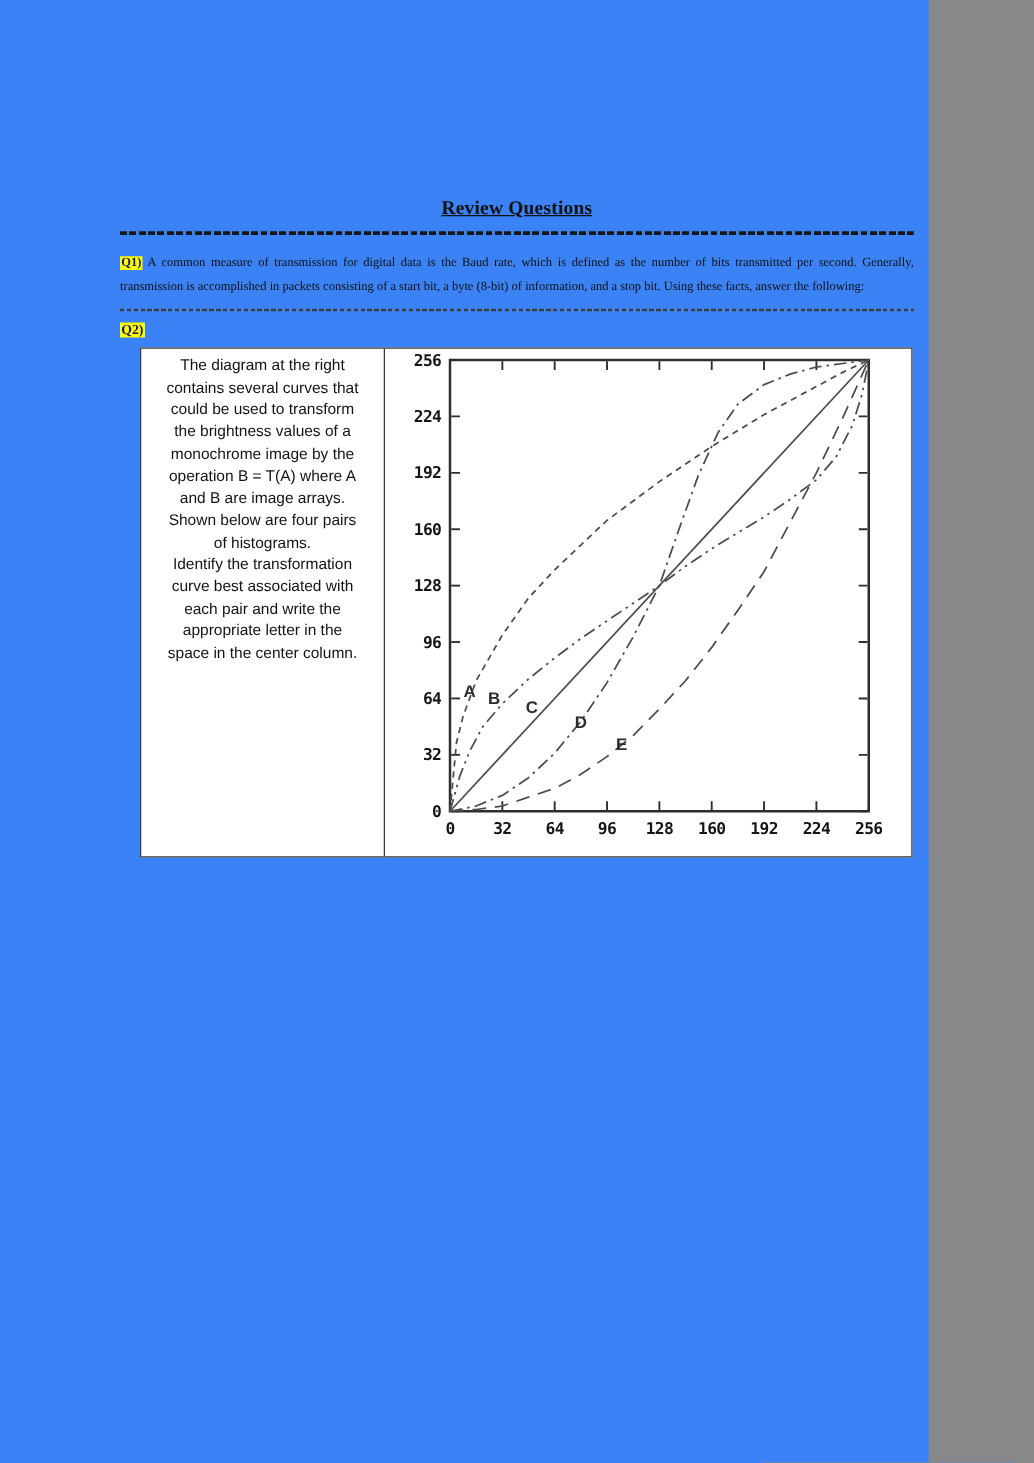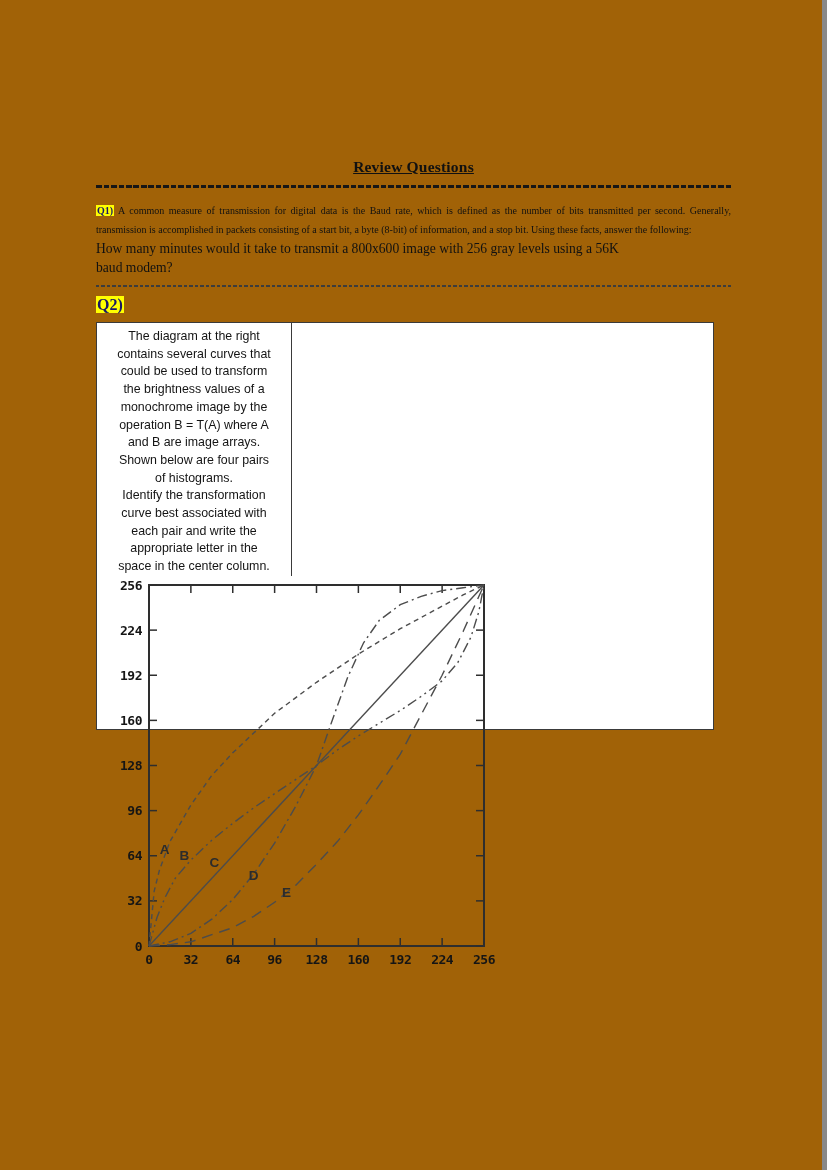--- a/index.html
+++ b/index.html
@@ -1,19 +1,19 @@
 <!DOCTYPE html>
 <html><head>
 <meta charset="utf-8">
 <style>
   html,body{margin:0;padding:0;background:#888;}
   .page{
     position:relative;
-    width:822px;height:1170px;
-    background:#a16207;
+    width:743px;height:1170px;
+    background:#3b82f6;
     font-family:"Liberation Serif",serif;
     color:#111;
     overflow:hidden;
   }
   .doc{
     position:absolute;
     left:96px;top:158px;width:635px;
   }
   .title{
     text-align:center;
@@ -46,30 +46,29 @@
     white-space:pre-line;
   }
   .qlabel{
     background:#ffff00;
     color:#191965;
     font-weight:bold;
     padding:0 1px;
   }
   .q2-line{
     margin:4px 0 8px 0;
-    font-size:16px;
+    font-size:11px;
   }
   .qtable{
-    margin-left:0;
+    margin-left:16px;
     width:616px;
     height:406px;
     border:1.5px solid #3a3a3a;
     display:flex;
     background:#fff;
-    flex-direction:column;
   }
   .cell-left{
     width:195px;
     border-right:1.5px solid #3a3a3a;
     box-sizing:border-box;
     padding-top:5px;
     font-family:"Liberation Sans",sans-serif;
     font-size:12.4px;
     line-height:17.7px;
     text-align:center;
@@ -100,22 +99,20 @@
 
 <div class="page">
   <div class="doc">
 
     <h1 class="title">Review Questions</h1>
 
     <div class="sep-bold"></div>
 
     <p class="q1-body"><span class="qlabel">Q1)</span> <span>A common measure of transmission for digital data is the Baud rate, which is defined as the number of bits transmitted per second. Generally, transmission is accomplished in packets consisting of a start bit, a byte (8-bit) of information, and a stop bit. Using these facts, answer the following:</span></p>
 
-    <p class="q1-question">How many minutes would it take to transmit a 800x600 image with 256 gray levels using a 56K
-baud modem?</p>
 
     <div class="sep-thin"></div>
 
     <p class="q2-line"><span class="qlabel">Q2)</span></p>
 
     <div class="qtable">
       <div class="cell-left">The diagram at the right
 contains several curves that
 could be used to transform
 the brightness values of a

